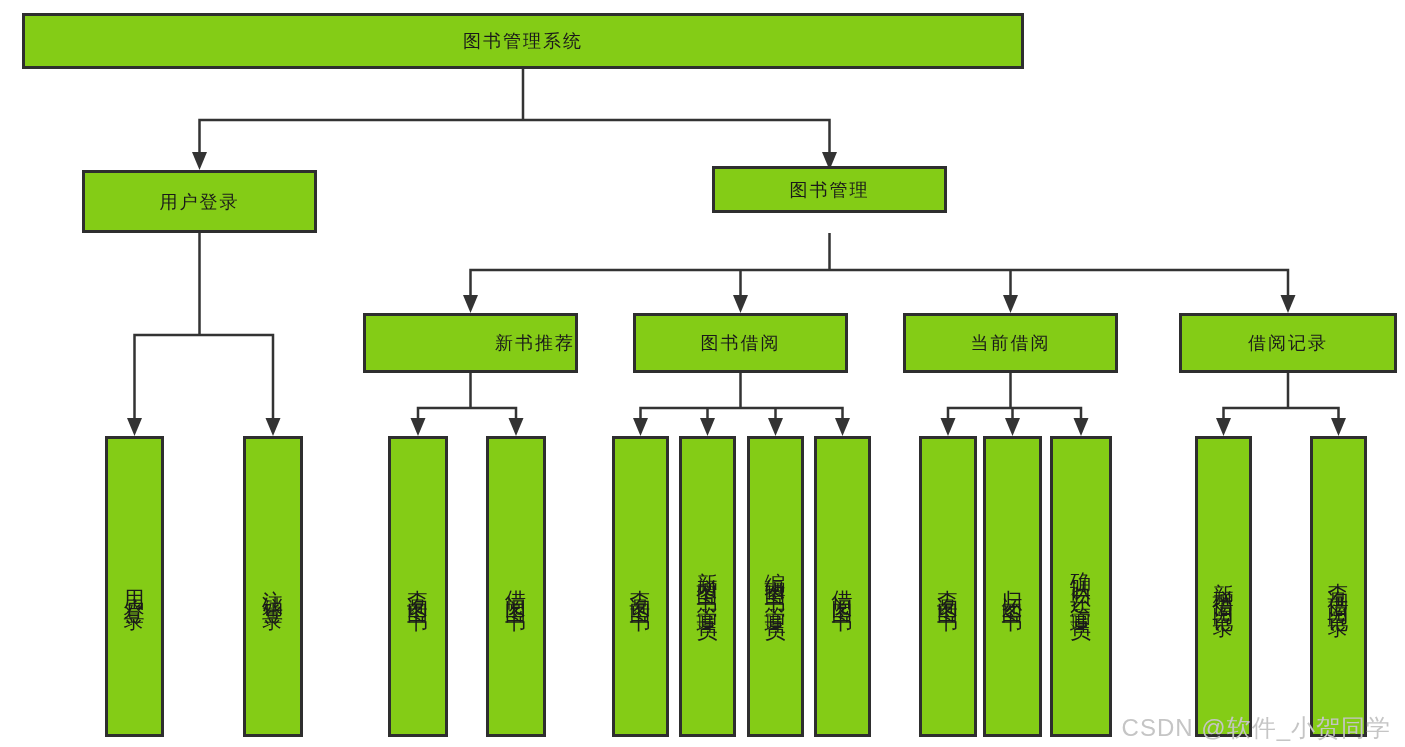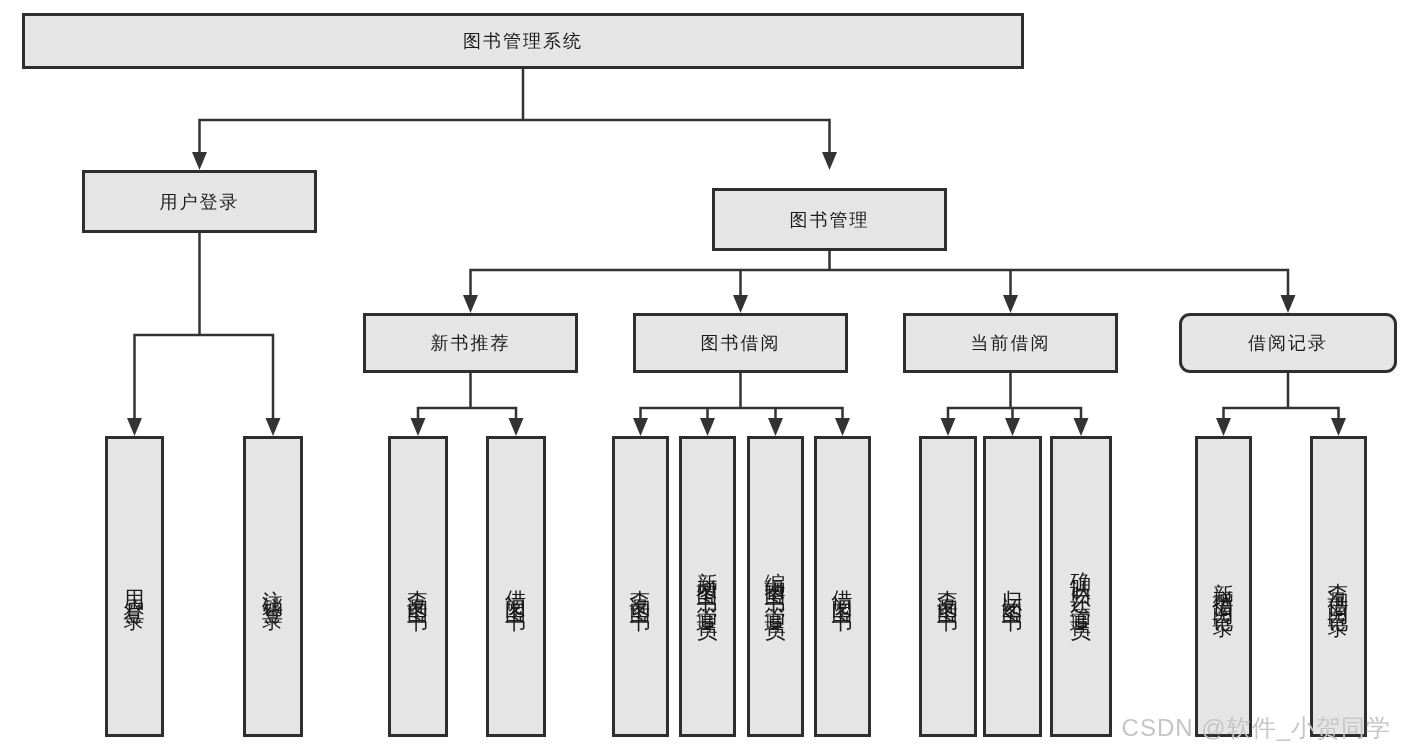--- a/index.html
+++ b/index.html
@@ -13,21 +13,21 @@
     overflow: hidden;
   }
   #connectors {
     position: absolute;
     left: 0; top: 0;
     width: 1405px; height: 747px;
     z-index: 1;
   }
   .node {
     position: absolute;
-    background: #e5e5e5;
+    background: #84cc16;
     border: 3px solid #2e2e2e;
     display: flex;
     align-items: center;
     justify-content: center;
     color: #1a1a1a;
     z-index: 2;
   }
   .hlabel {
     font-size: 18px;
     letter-spacing: 2px;
@@ -37,26 +37,26 @@
     writing-mode: vertical-rl;
     font-size: 21px;
     letter-spacing: 7px;
     line-height: 1;
     white-space: nowrap;
   }
   
   .n-root   { left: 22px;   top: 13px;  width: 1002px; height: 56px; }
   
   .n-l2a    { left: 82px;   top: 170px; width: 235px;  height: 63px; }
-  .n-l2b    { left: 712px;  top: 188px; width: 235px;  height: 63px; text-align: center; }
+  .n-l2b    { left: 712px;  top: 166px; width: 235px;  height: 47px; text-align: center; }
   
-  .n-l3a    { left: 363px;  top: 313px; width: 215px;  height: 60px; }
+  .n-l3a    { left: 363px;  top: 313px; width: 215px;  height: 60px; justify-content: flex-end; }
   .n-l3b    { left: 633px;  top: 313px; width: 215px;  height: 60px; }
   .n-l3c    { left: 903px;  top: 313px; width: 215px;  height: 60px; }
-  .n-l3d    { left: 1179px; top: 313px; width: 218px;  height: 60px; border-radius: 11px; }
+  .n-l3d    { left: 1179px; top: 313px; width: 218px;  height: 60px; }
   
   .leaf     { top: 436px; height: 301px; }
   .n-g1a { left: 105px;  width: 59px; }
   .n-g1b { left: 243px;  width: 60px; }
   .n-g2a { left: 388px;  width: 60px; }
   .n-g2b { left: 486px;  width: 60px; }
   .n-g3a { left: 612px;  width: 57px; }
   .n-g3b { left: 679px;  width: 57px; }
   .n-g3c { left: 747px;  width: 57px; }
   .n-g3d { left: 814px;  width: 57px; }

